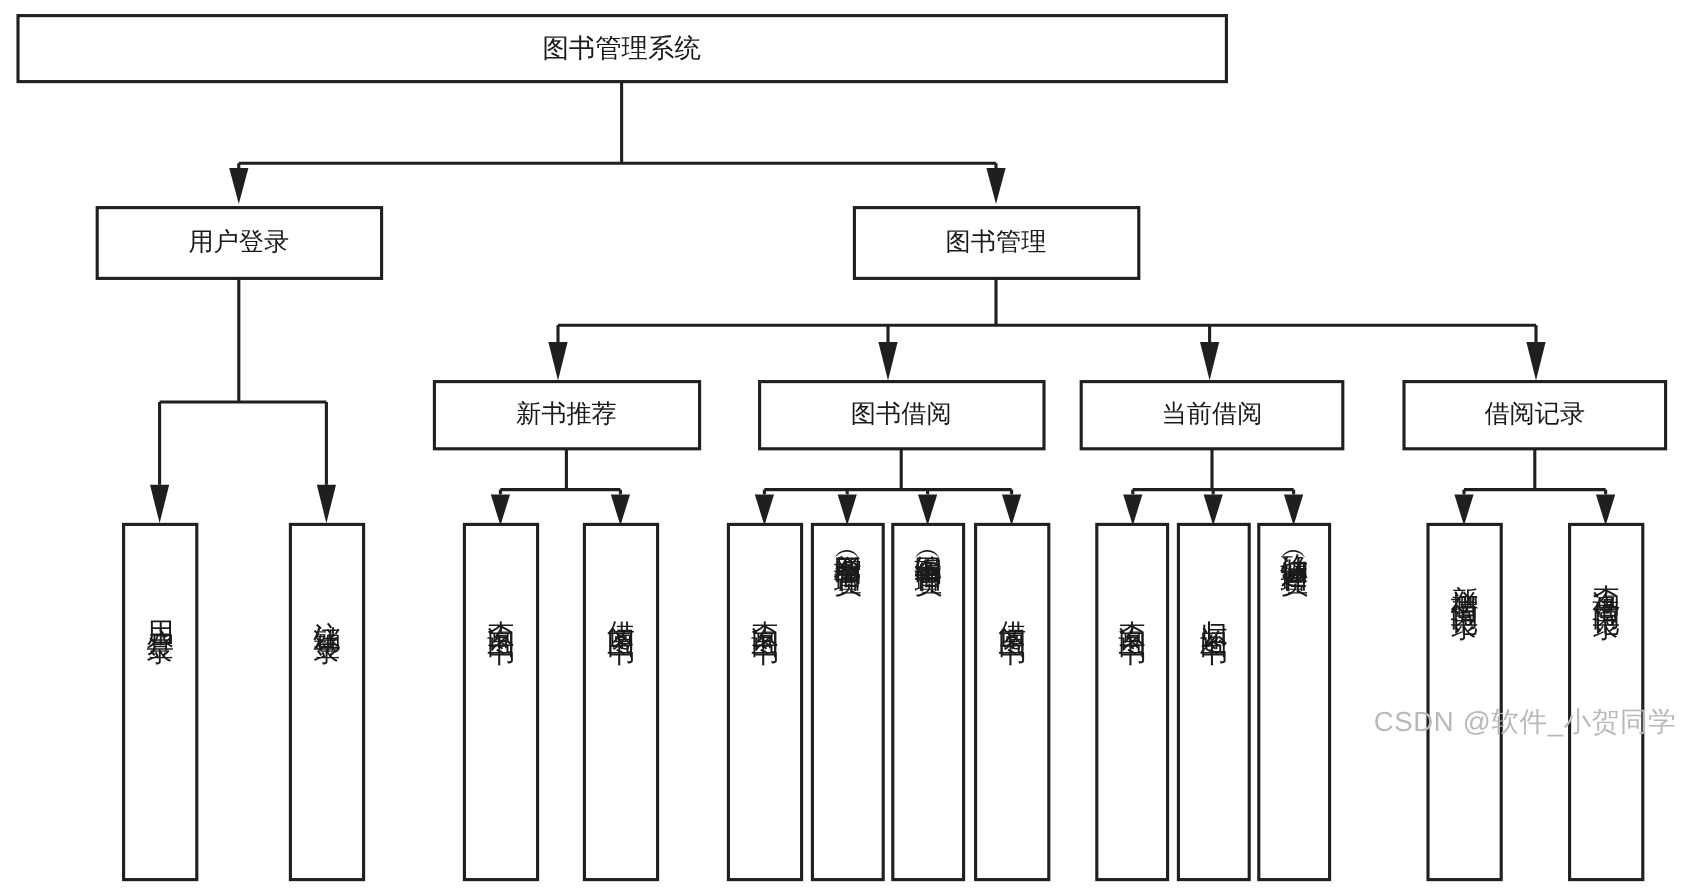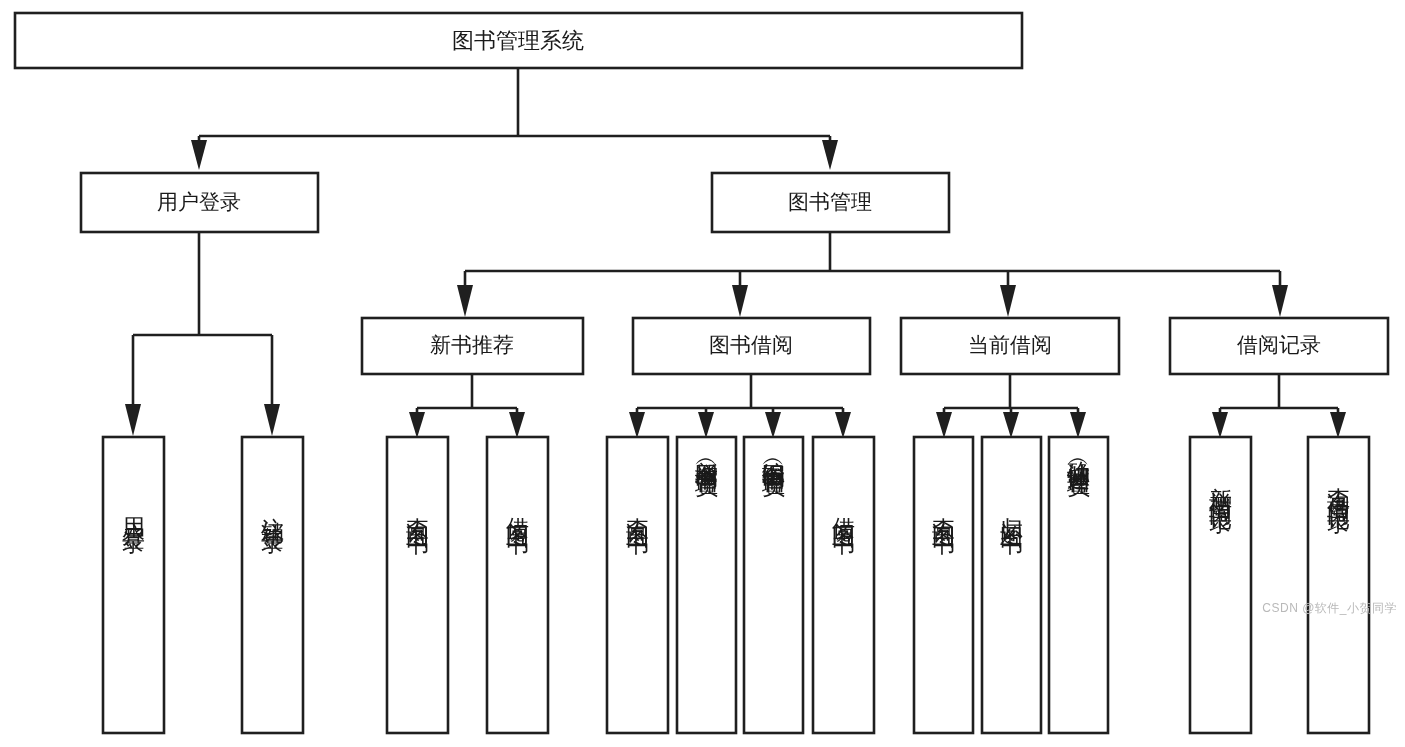--- a/index.html
+++ b/index.html
@@ -71,21 +71,21 @@
     letter-spacing: 5px;
     color: #1a1a1a;
     white-space: nowrap;
     text-align: center;
   }
   .watermark {
     position: absolute;
     right: 8px;
     bottom: 4px;
     font-family: "Liberation Sans", "DejaVu Sans", sans-serif;
-    font-size: 12px;
+    font-size: 23px;
     color: #b9b9b9;
     letter-spacing: 0.5px;
     white-space: nowrap;
   }
 </style>
 </head>
 <body>
 
 <div id="diagram-root">
 

